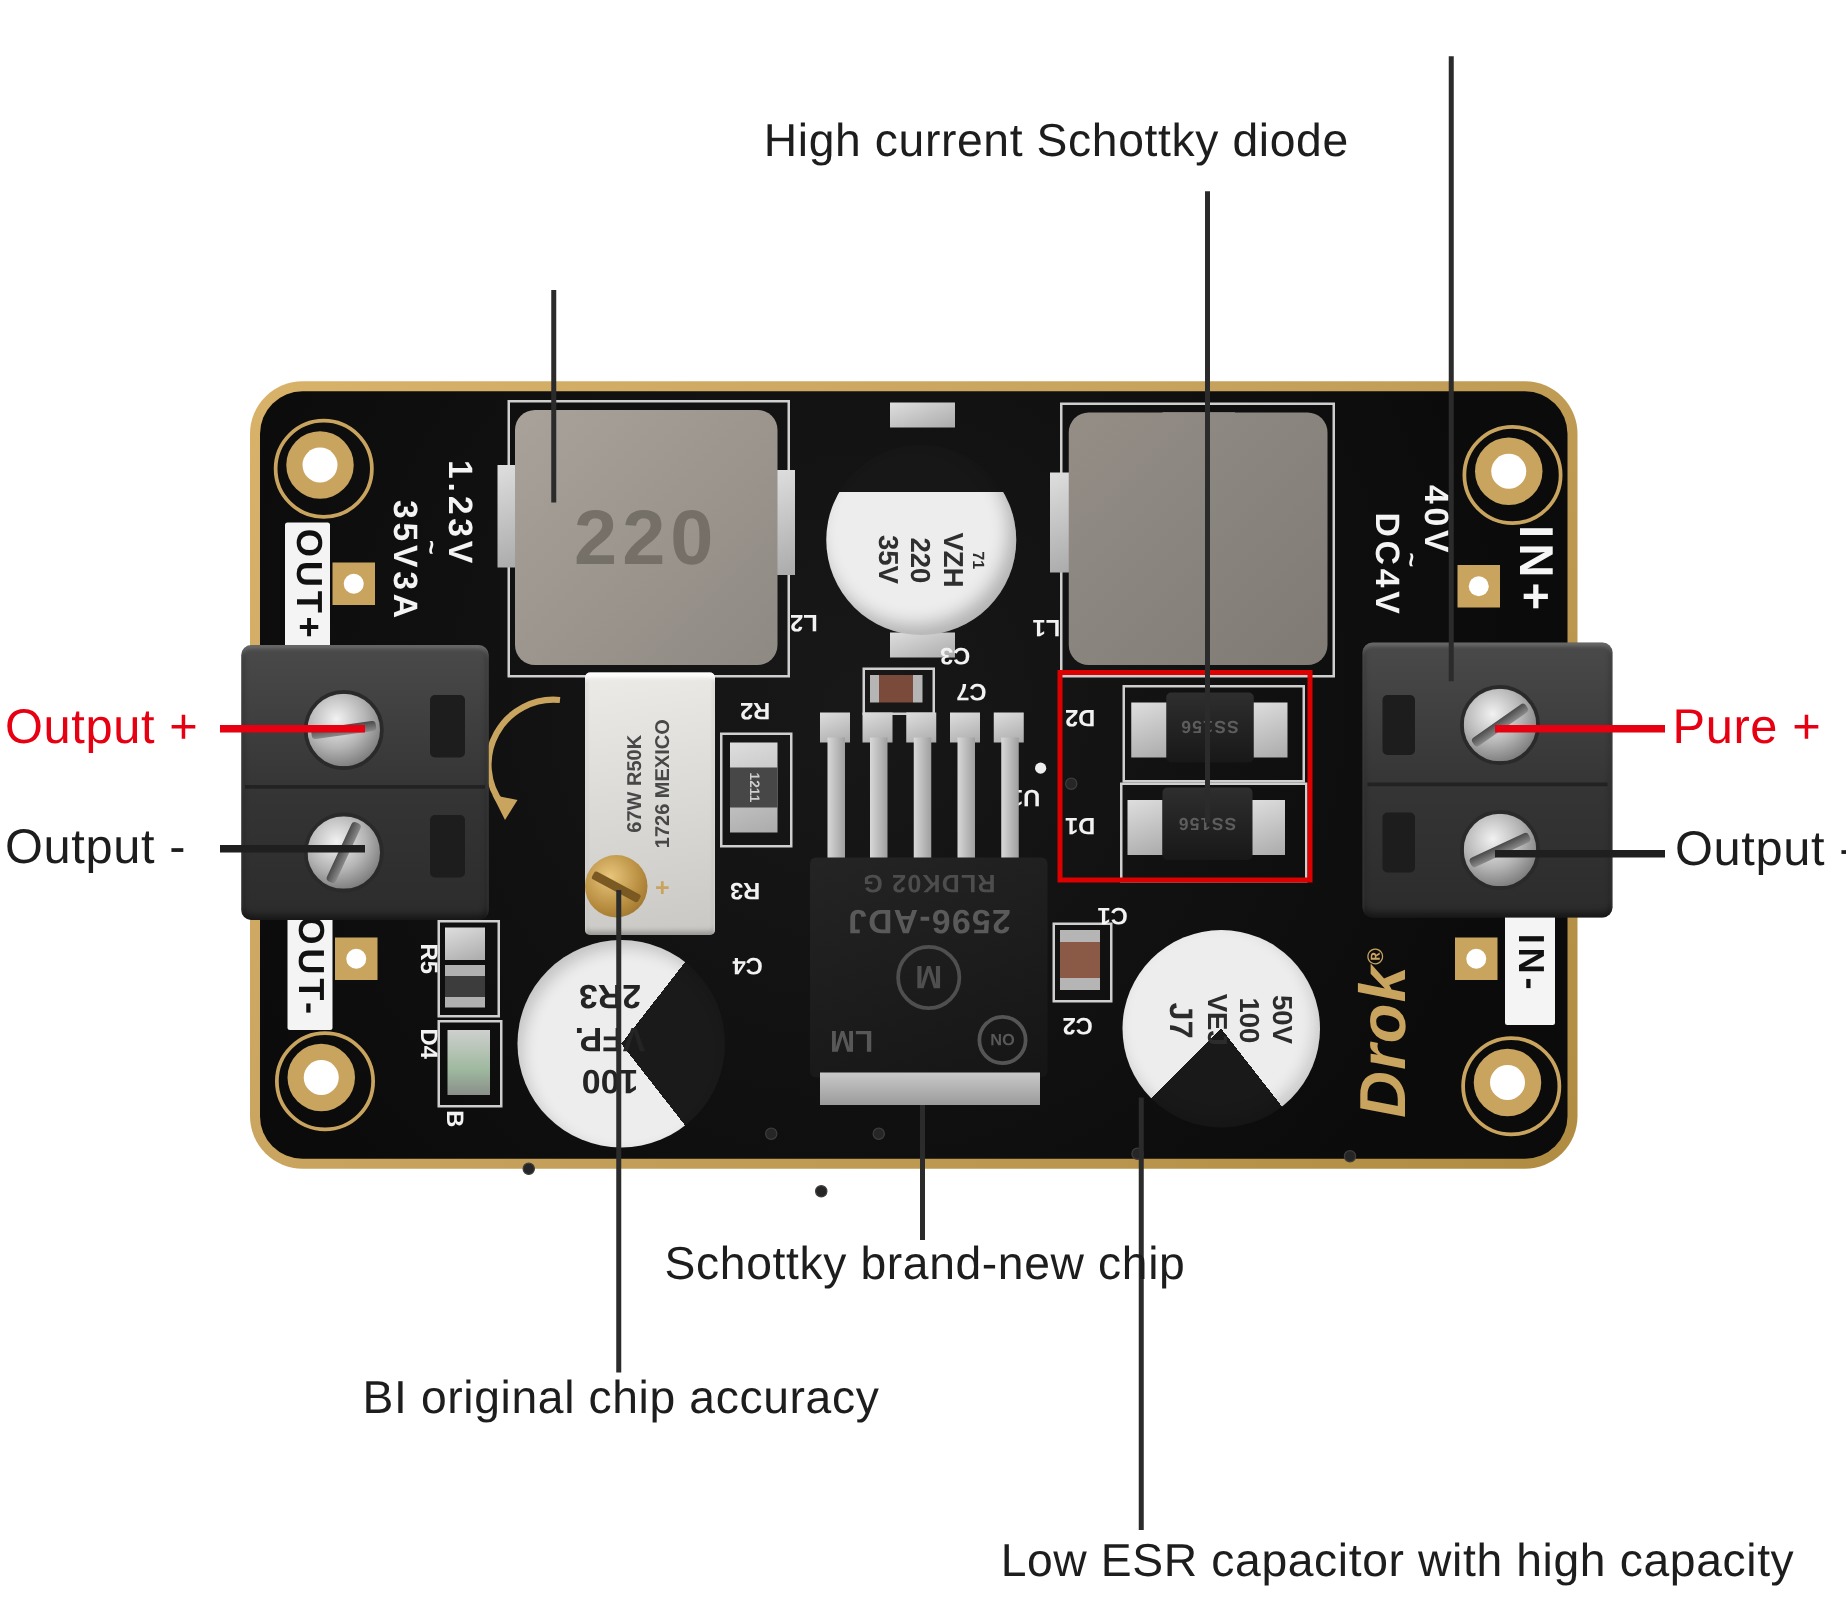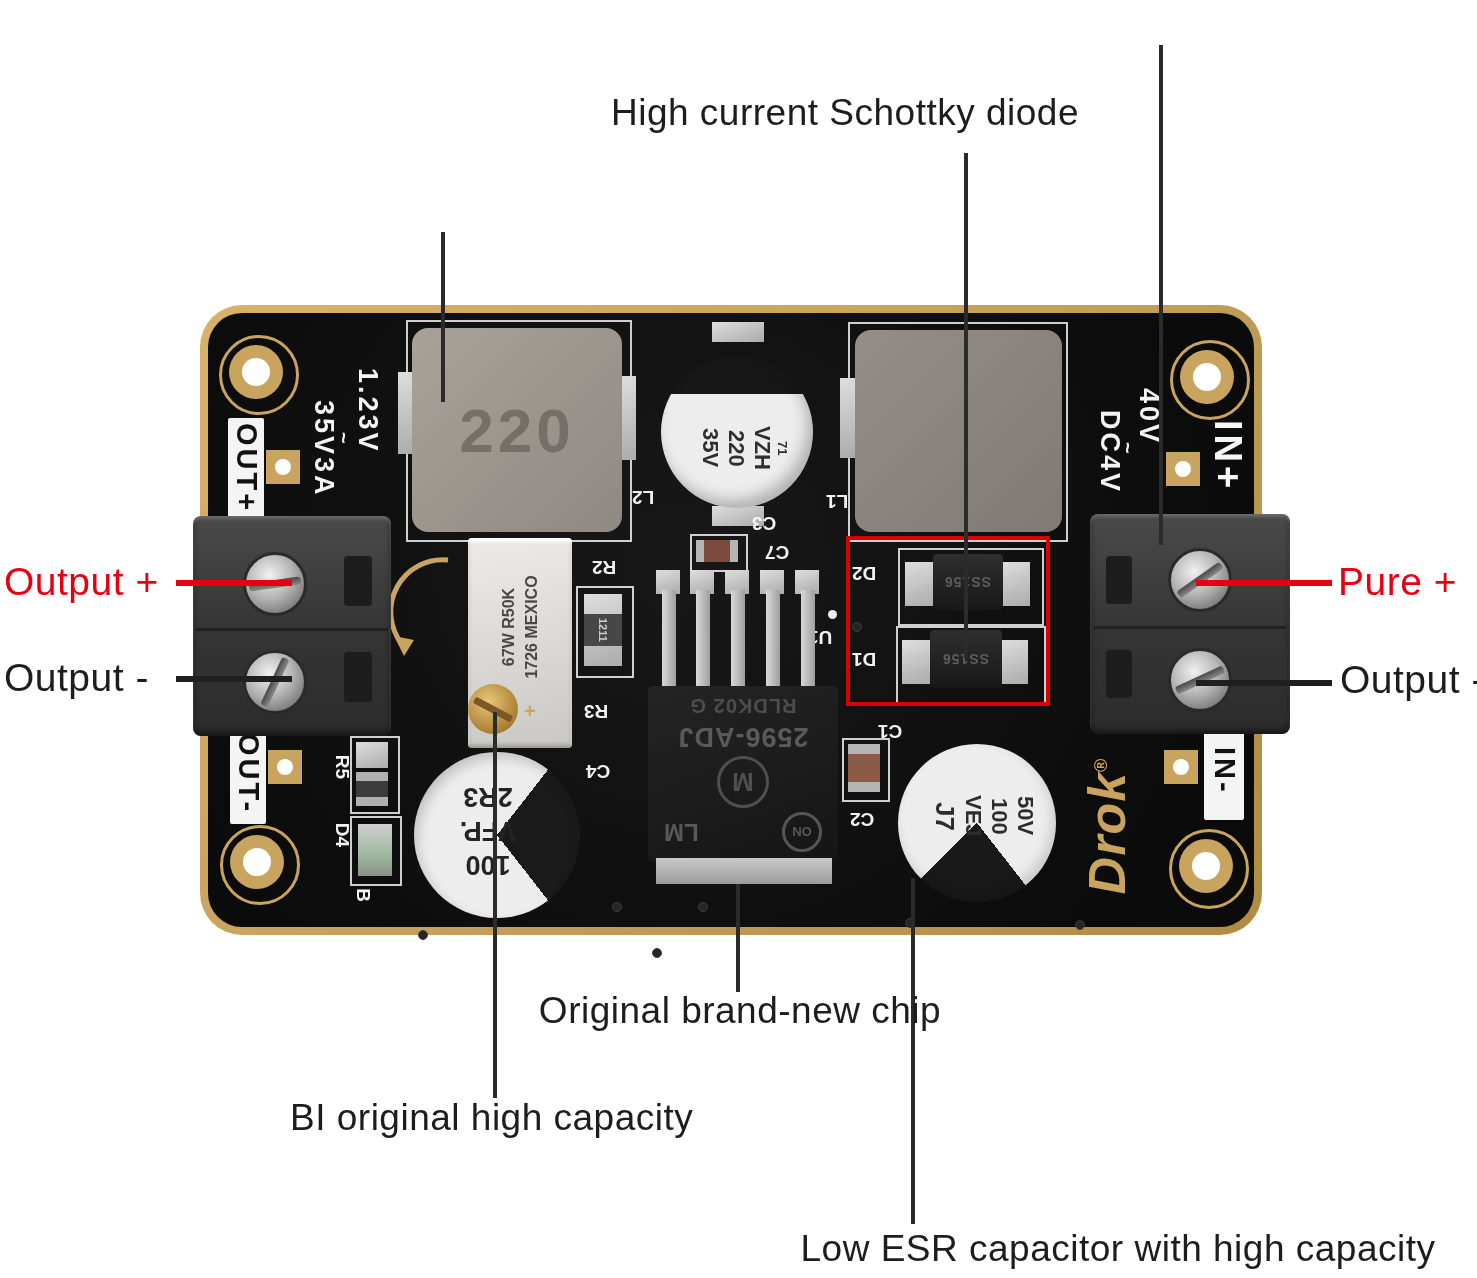--- a/index.html
+++ b/index.html
@@ -309,19 +309,19 @@
   <div class="abs lineH red" style="left:176px;top:580px;width:116px;"></div>
   <div class="abs lineH" style="left:176px;top:676px;width:116px;"></div>
   <div class="abs lineH red" style="left:1196px;top:580px;width:136px;"></div>
   <div class="abs lineH" style="left:1196px;top:680px;width:136px;"></div>
 
   <div class="abs callout ctr" style="left:570px;top:92px;width:550px;">High current Schottky diode</div>
   <div class="abs callout red" style="left:4px;top:560px;font-size:39px;">Output +</div>
   <div class="abs callout" style="left:4px;top:656px;font-size:39px;">Output -</div>
   <div class="abs callout red" style="left:1338px;top:560px;font-size:39px;">Pure +</div>
   <div class="abs callout" style="left:1340px;top:658px;font-size:39px;">Output -</div>
-  <div class="abs callout ctr" style="left:510px;top:990px;width:460px;">Original brand-new chip</div>
+  <div class="abs callout ctr" style="left:510px;top:990px;width:460px;">Schottky brand-new chip</div>
   <div class="abs" style="left:290px;top:1098px;">
-    <div class="callout" style="line-height:40px;">BI original high capacity</div>
+    <div class="callout" style="line-height:40px;">BI original chip accuracy</div>
   </div>
   <div class="abs callout ctr" style="left:768px;top:1228px;width:700px;">Low ESR capacitor with high capacity</div>
 
 </div>
 
 </body></html>

